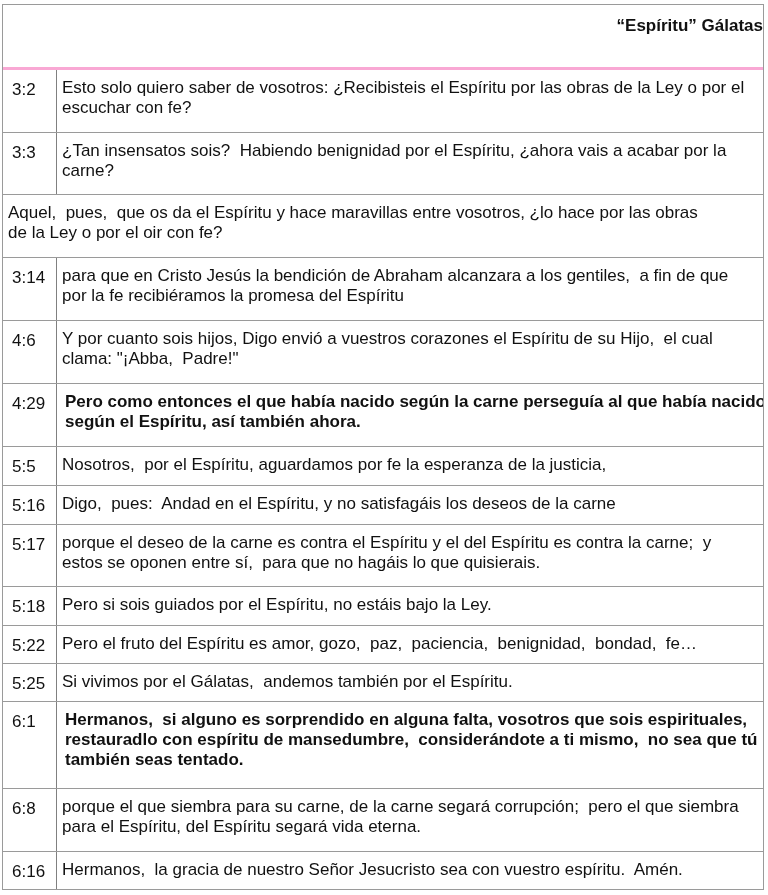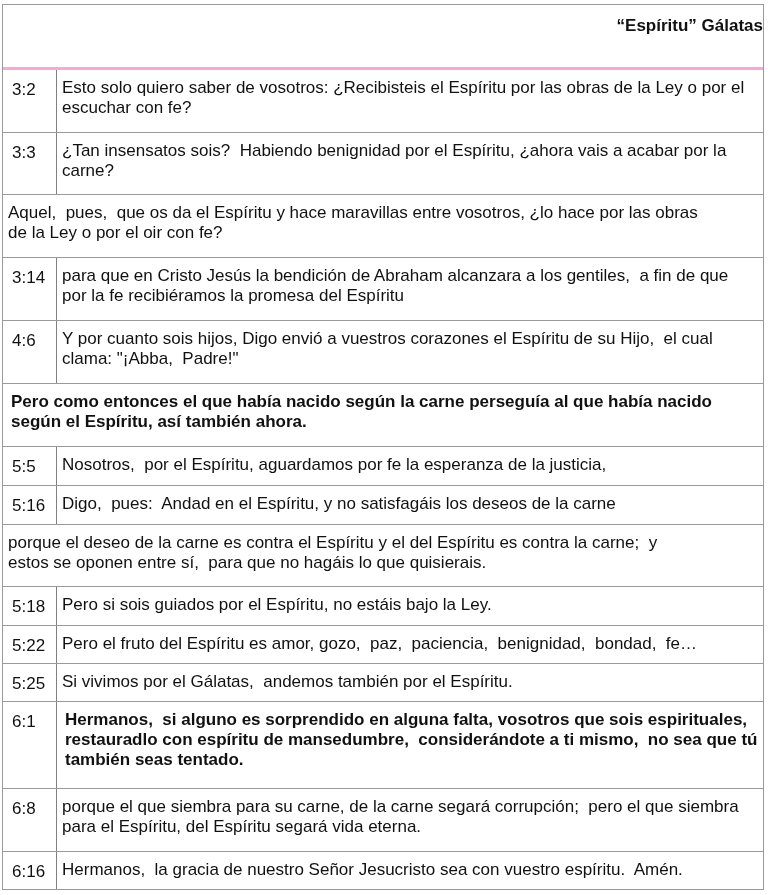--- a/index.html
+++ b/index.html
@@ -96,32 +96,34 @@
     <div class="ref">3:14</div>
     <div class="text">para que en Cristo Jesús la bendición de Abraham alcanzara a los gentiles,  a fin de que
 por la fe recibiéramos la promesa del Espíritu</div>
   </div>
   <div class="row" style="height:62px">
     <div class="ref">4:6</div>
     <div class="text">Y por cuanto sois hijos, Digo envió a vuestros corazones el Espíritu de su Hijo,  el cual
 clama: "¡Abba,  Padre!"</div>
   </div>
   <div class="row" style="height:62px">
+    <div class="ref">4:29</div>
     <div class="text indent">Pero como entonces el que había nacido según la carne perseguía al que había nacido
 según el Espíritu, así también ahora.</div>
   </div>
   <div class="row" style="height:38px">
     <div class="ref">5:5</div>
     <div class="text">Nosotros,  por el Espíritu, aguardamos por fe la esperanza de la justicia,</div>
   </div>
   <div class="row" style="height:38px">
     <div class="ref">5:16</div>
     <div class="text">Digo,  pues:  Andad en el Espíritu, y no satisfagáis los deseos de la carne</div>
   </div>
   <div class="row" style="height:61px">
+    <div class="ref">5:17</div>
     <div class="text">porque el deseo de la carne es contra el Espíritu y el del Espíritu es contra la carne;  y
 estos se oponen entre sí,  para que no hagáis lo que quisierais.</div>
   </div>
   <div class="row" style="height:38px">
     <div class="ref">5:18</div>
     <div class="text">Pero si sois guiados por el Espíritu, no estáis bajo la Ley.</div>
   </div>
   <div class="row" style="height:37px">
     <div class="ref">5:22</div>
     <div class="text">Pero el fruto del Espíritu es amor, gozo,  paz,  paciencia,  benignidad,  bondad,  fe…</div>

